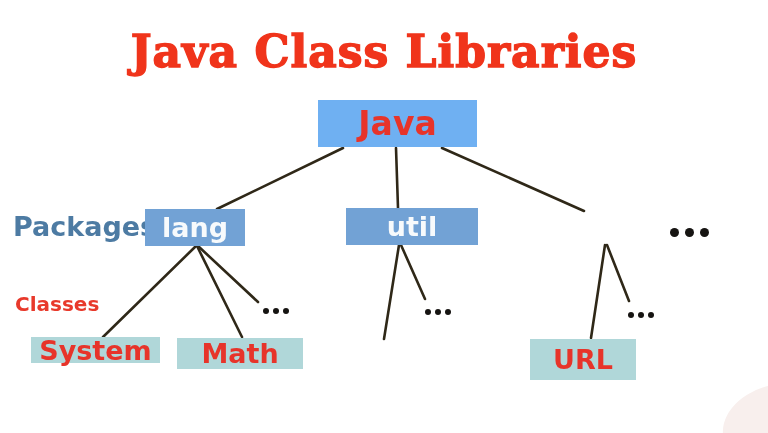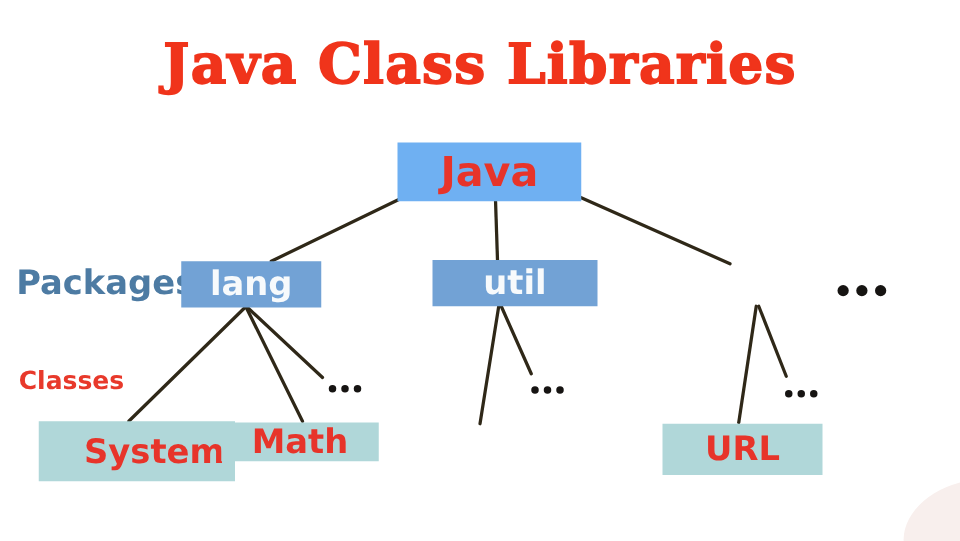--- a/index.html
+++ b/index.html
@@ -21,42 +21,42 @@
     -webkit-text-stroke:1.4px var(--title-red,#f0341b);
     letter-spacing:1px;
   }
   .connectors{position:absolute;left:0;top:0;z-index:1;}
   .node{
     position:absolute;z-index:2;
     display:flex;align-items:center;justify-content:center;
     font-weight:700;
   }
   .root-box{
-    left:318px;top:114px;width:147px;height:47px;
+    left:318px;top:100px;width:159px;height:47px;
     background:var(--root-box-blue,#6fb0f2);
     color:var(--node-red-text,#e7342a);
     font-size:33px;
   }
   .pkg-box{
     background:var(--package-box-blue,#72a2d5);
     color:var(--package-text-white,#f7fafc);
     font-size:27px;
   }
-  .pkg-lang{left:145px;top:209px;width:112px;height:37px;}
+  .pkg-lang{left:145px;top:209px;width:100px;height:37px;}
   .pkg-util{left:346px;top:208px;width:132px;height:37px;}
   .pkg-net{left:550px;top:210px;width:112px;height:35px;}
   .cls-box{
     background:var(--class-box-teal,#b0d7d9);
     color:var(--node-red-text,#e7342a);
     font-size:27px;
   }
-  .cls-system{left:31px;top:337px;width:129px;height:48px;padding-left:28px;}
+  .cls-system{left:31px;top:337px;width:129px;height:26px;}
   .cls-math{left:177px;top:338px;width:126px;height:31px;}
   .cls-scanner{left:330px;top:339px;width:128px;height:41px;}
-  .cls-url{left:530px;top:339px;width:128px;height:41px;}
+  .cls-url{left:530px;top:339px;width:106px;height:41px;}
   .row-label{
     position:absolute;z-index:2;font-weight:700;
   }
   .label-packages{
     left:13px;top:211px;font-size:27px;
     color:var(--packages-label-blue,#4d7ba3);
   }
   .label-classes{
     left:15px;top:292px;font-size:20px;
     color:var(--classes-label-red,#e8392b);

